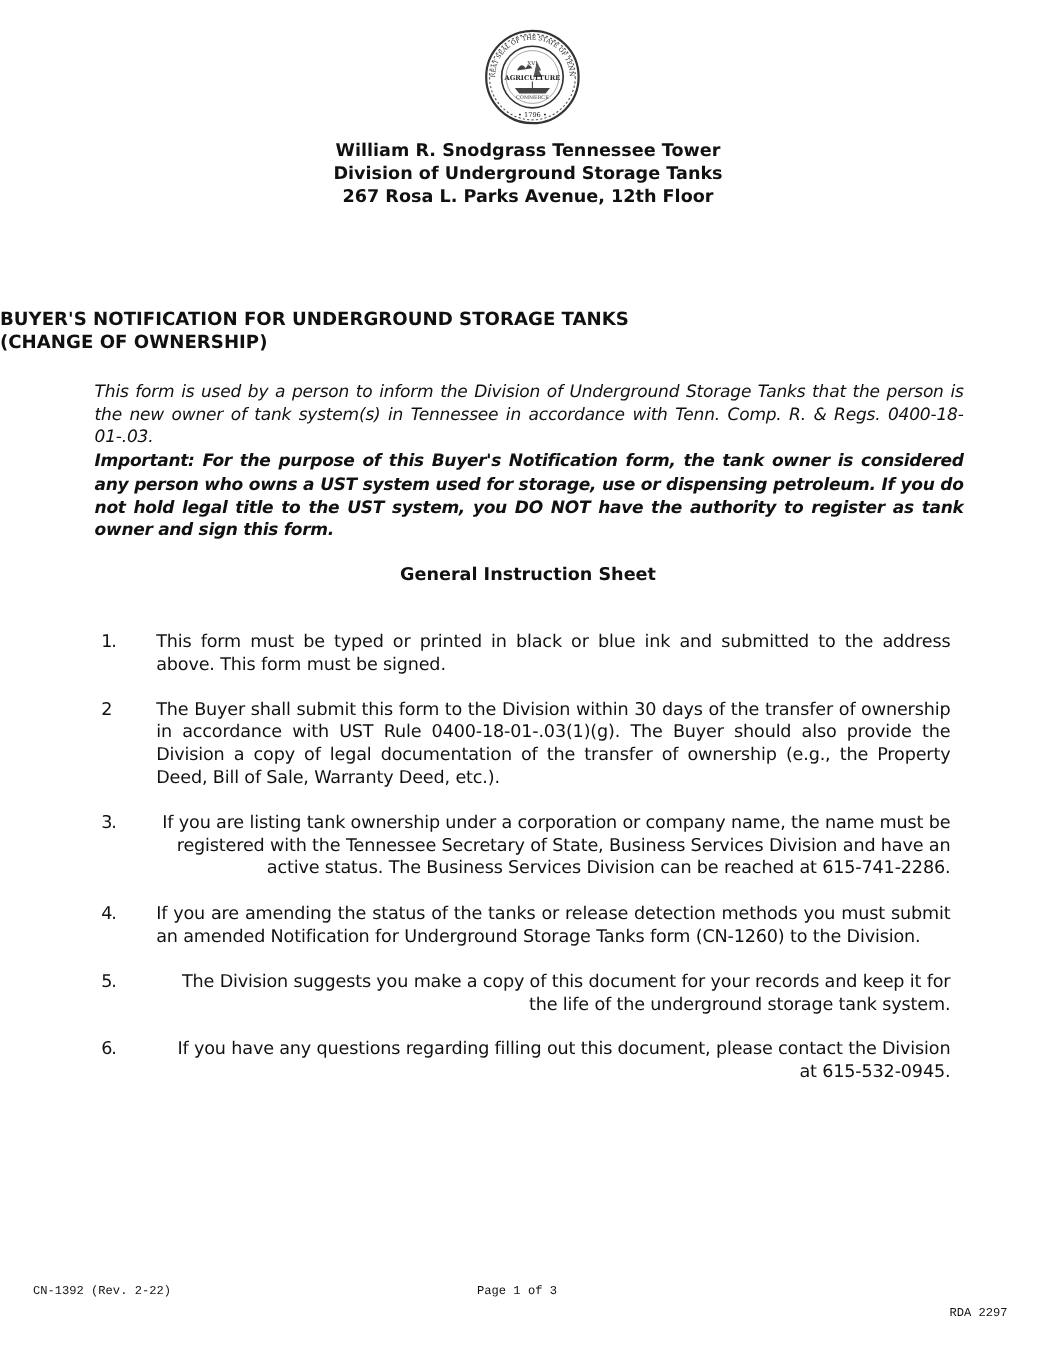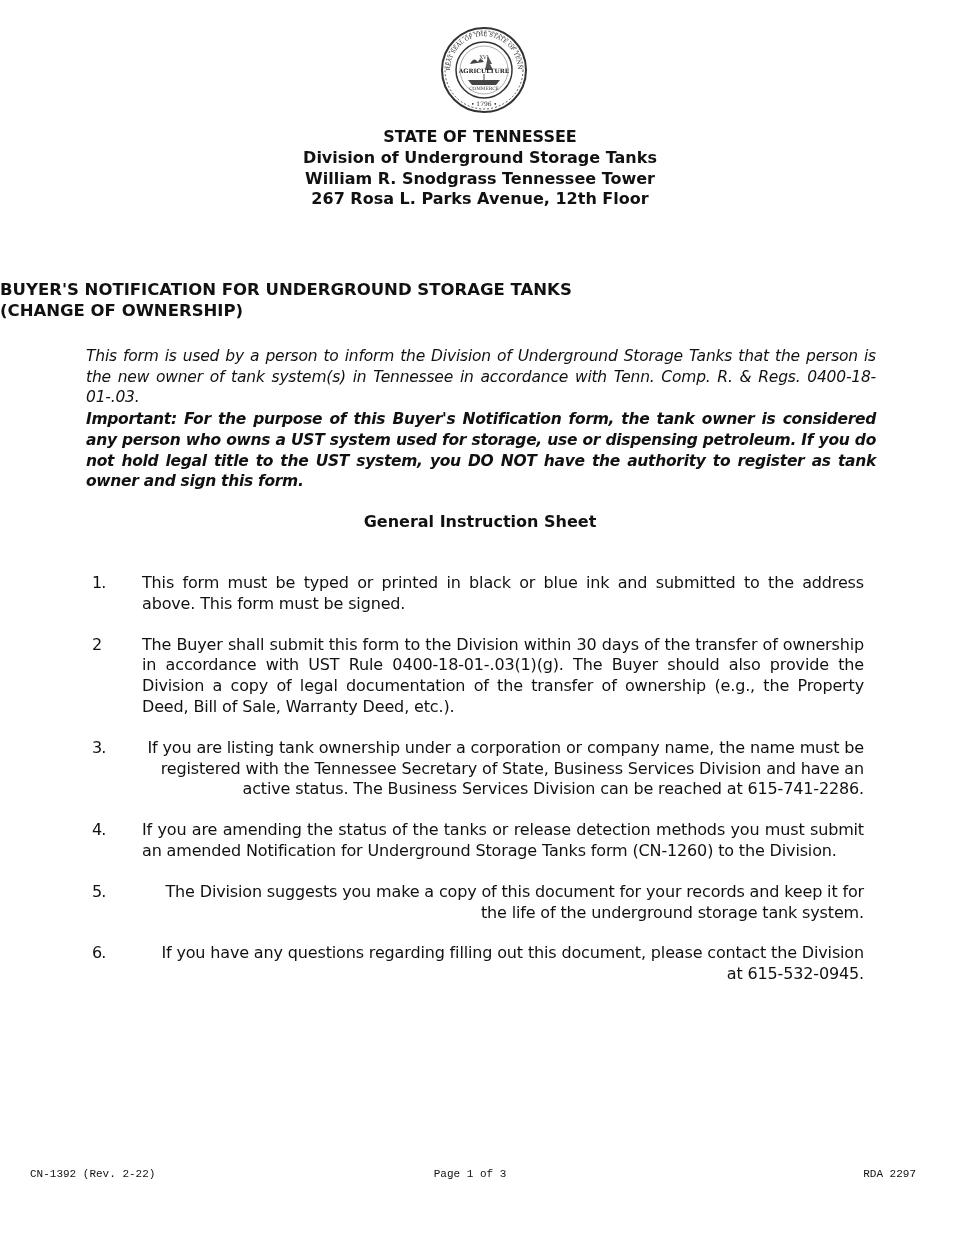--- a/index.html
+++ b/index.html
@@ -11,21 +11,21 @@
     .important { position: absolute; top: 409px; left: 86px; width: 790px; font-style: italic; font-weight: bold; font-size: 15.5px; line-height: 20.8px; text-align: justify; letter-spacing: -0.3px; }
     .subhead { position: absolute; top: 511px; left: 0; width: 960px; text-align: center; font-weight: bold; font-size: 16px; line-height: 21px; }
     .list { position: absolute; top: 573px; left: 92px; width: 780px; }
     .item { display: flex; margin-bottom: 20px; font-size: 16px; line-height: 20.8px; }
     .num { width: 50px; flex: none; letter-spacing: -1px; }
     .txt { width: 722px; text-align: justify; letter-spacing: -0.15px; }
     .txt.left { text-align: right; }
     .footer { position: absolute; top: 1168px; font-family: Liberation Mono, monospace; font-size: 11px; }
     .f-left { left: 30px; }
     .f-center { left: 0; width: 940px; text-align: center; }
-    .f-right { right: 44px; }
+    .f-right { right: 44px; margin-top: 20px; }
   </style>
 </head>
 <body>
 
 <div class="seal">
   <svg width="88" height="88" viewBox="0 0 88 88">
     <circle cx="44" cy="44" r="42" fill="#fff" stroke="#333" stroke-width="2"></circle>
     <circle cx="44" cy="44" r="39" fill="none" stroke="#555" stroke-width="1" stroke-dasharray="2 2"></circle>
     <circle cx="44" cy="44" r="28" fill="#fff" stroke="#333" stroke-width="1.5"></circle>
     <circle cx="44" cy="44" r="24" fill="none" stroke="#777" stroke-width="0.6"></circle>
@@ -36,23 +36,22 @@
     <path d="M28 54 h32 l-4 5 h-24 z" fill="#444"></path>
     <line x1="44" y1="48" x2="44" y2="54" stroke="#444" stroke-width="1"></line>
     <text x="44" y="64" font-size="4.5" text-anchor="middle" fill="#333" font-family="DejaVu Serif, serif">COMMERCE</text>
     <text x="44" y="80" font-size="6" text-anchor="middle" fill="#222" font-family="DejaVu Serif, serif">• 1796 •</text>
     <path id="ring" d="M10 44 a34 34 0 0 1 68 0" fill="none"></path>
     <text font-size="5.5" fill="#222" font-family="DejaVu Serif, serif"><textPath href="#ring" startOffset="50%" text-anchor="middle">THE GREAT SEAL OF THE STATE OF TENNESSEE</textPath></text>
   </svg>
 </div>
 
 <div class="header">
-  <div>STATE OF TENNESSEE</div>
+  <div>William R. Snodgrass Tennessee Tower</div>
   <div>Division of Underground Storage Tanks</div>
-  <div>William R. Snodgrass Tennessee Tower</div>
   <div>267 Rosa L. Parks Avenue, 12th Floor</div>
 </div>
 
 <div class="title">
   <div>BUYER'S NOTIFICATION FOR UNDERGROUND STORAGE TANKS</div>
   <div>(CHANGE OF OWNERSHIP)</div>
 </div>
 
 <div class="intro">This form is used by a person to inform the Division of Underground Storage Tanks that the person is the new owner of tank system(s) in Tennessee in accordance with Tenn. Comp. R. &amp; Regs. 0400-18-01-.03.</div>
 

